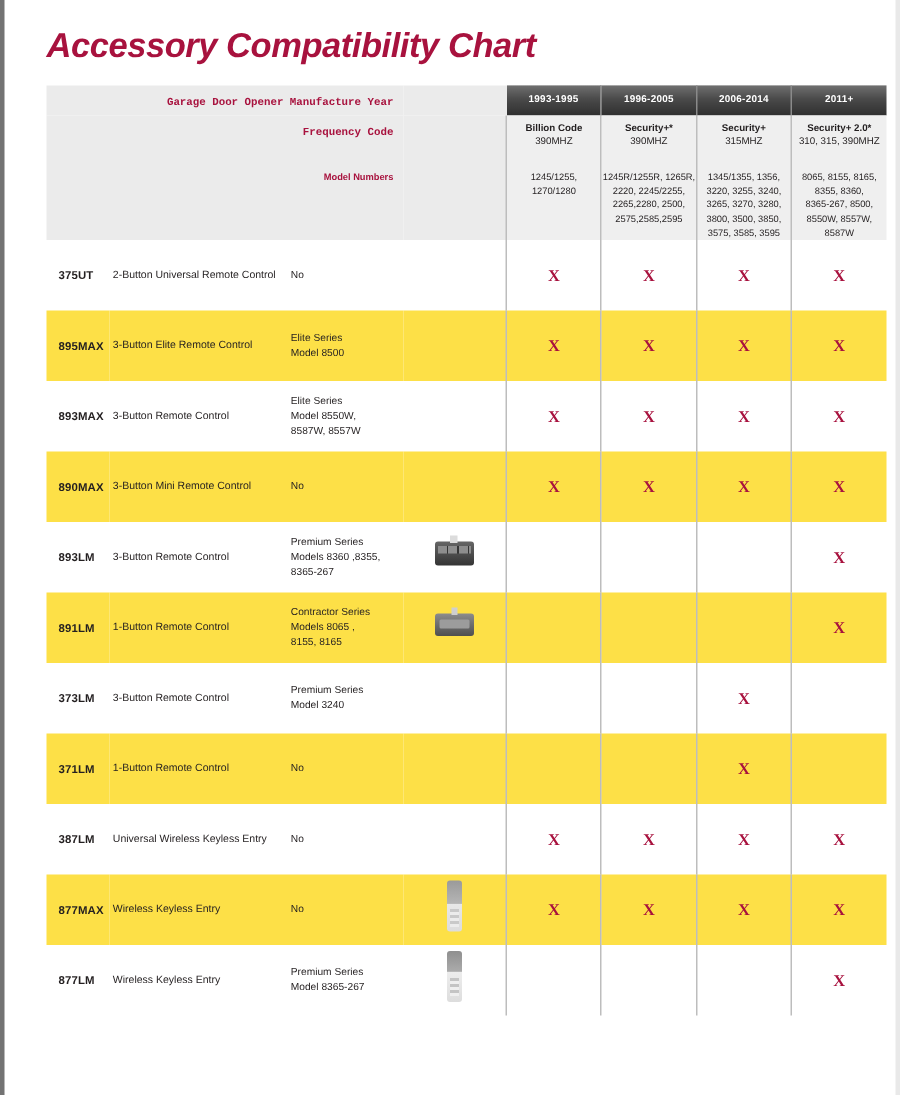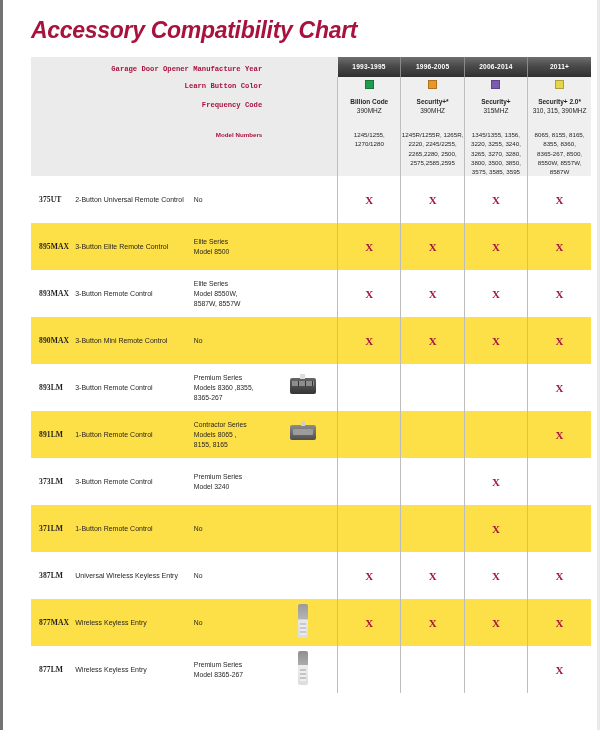--- a/index.html
+++ b/index.html
@@ -130,21 +130,20 @@
   
   tr.prow td { height: 47px; border-bottom: none; }
   tr.prow.alt td { background: #fde047; }
   tr.prow td.vline { border-left: 1px solid #bdbdbd; }
 
   .model-no {
     font-size: 7.6px;
     font-weight: bold;
     padding-left: 8px;
     letter-spacing: 0.1px;
-    font-family: Liberation Serif, serif;
   }
   .desc {
     font-size: 7px;
     padding-left: 2px;
     padding-right: 4px;
   }
   .pack {
     font-size: 6.8px;
     line-height: 1.45;
     padding-right: 4px;
@@ -229,28 +228,20 @@
       </colgroup>
       <tbody id="tbody">
           <tr>
             <td class="hdr-label-cell" colspan="3">Garage Door Opener Manufacture Year</td>
             <td class="hdr-spacer"></td>
             <td class="yearbar">1993-1995</td>
             <td class="yearbar cap">1996-2005</td>
             <td class="yearbar cap">2006-2014</td>
             <td class="yearbar cap">2011+</td>
           </tr>
-          <tr class="swatch-row">
-            <td class="hdr-label-cell" colspan="3">Learn Button Color</td>
-            <td class="hdr-spacer"></td>
-            <td class="colcell"><span class="swatch" style="background: rgb(31, 157, 77);"></span></td>
-            <td class="colcell"><span class="swatch" style="background: rgb(232, 151, 42);"></span></td>
-            <td class="colcell"><span class="swatch" style="background: rgb(123, 91, 176);"></span></td>
-            <td class="colcell"><span class="swatch" style="background: rgb(232, 212, 74);"></span></td>
-          </tr>
           <tr class="freq-row">
             <td class="hdr-label-cell" colspan="3">Frequency Code</td>
             <td class="hdr-spacer"></td>
             <td class="colcell">
               <span class="freq-name">Billion Code</span>
               <span class="freq-hz">390MHZ</span>
             </td>
             <td class="colcell">
               <span class="freq-name">Security+*</span>
               <span class="freq-hz">390MHZ</span>

